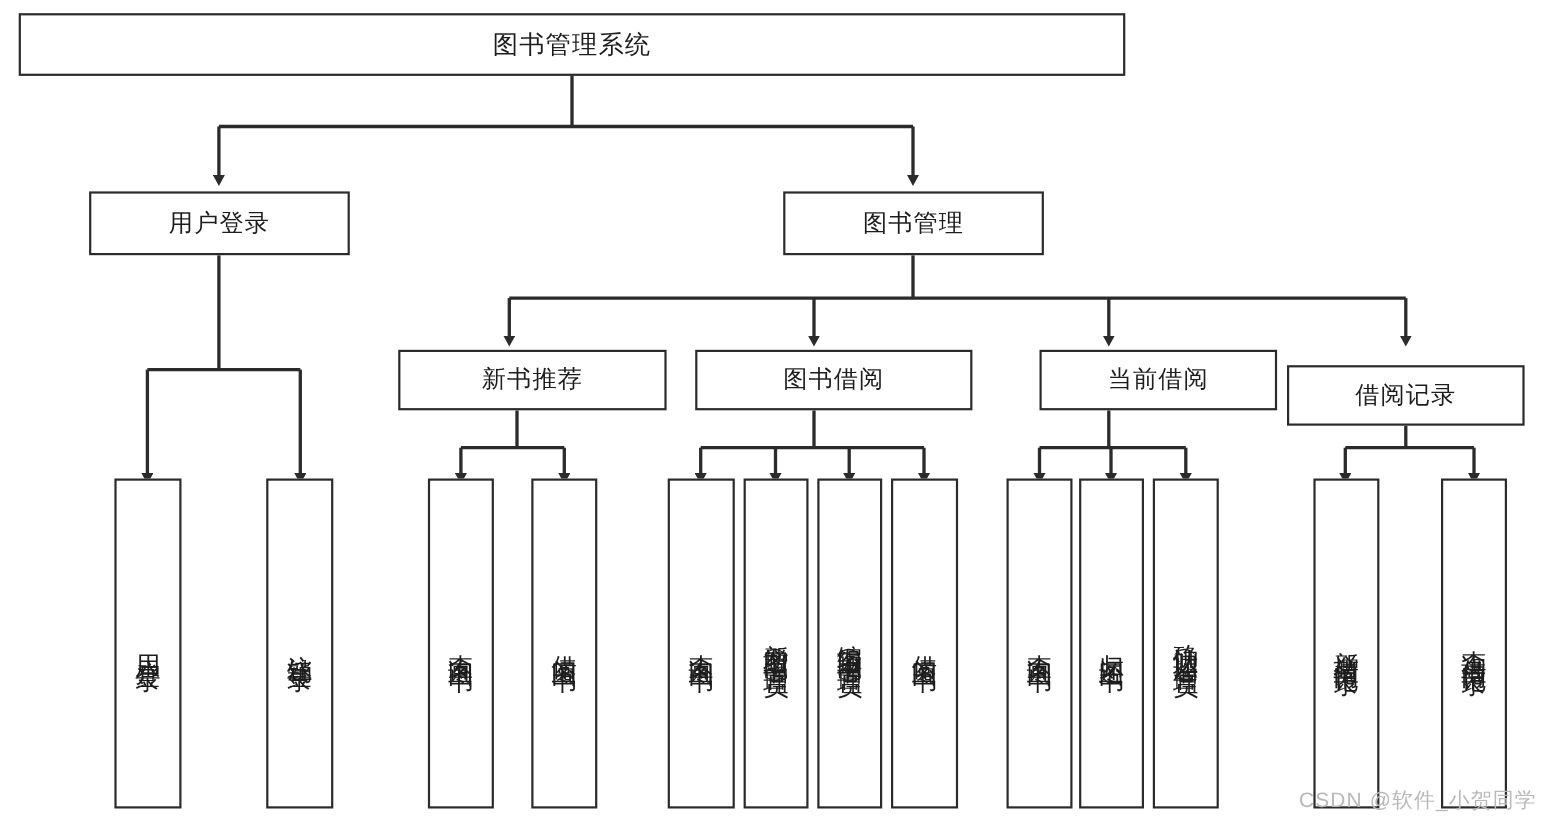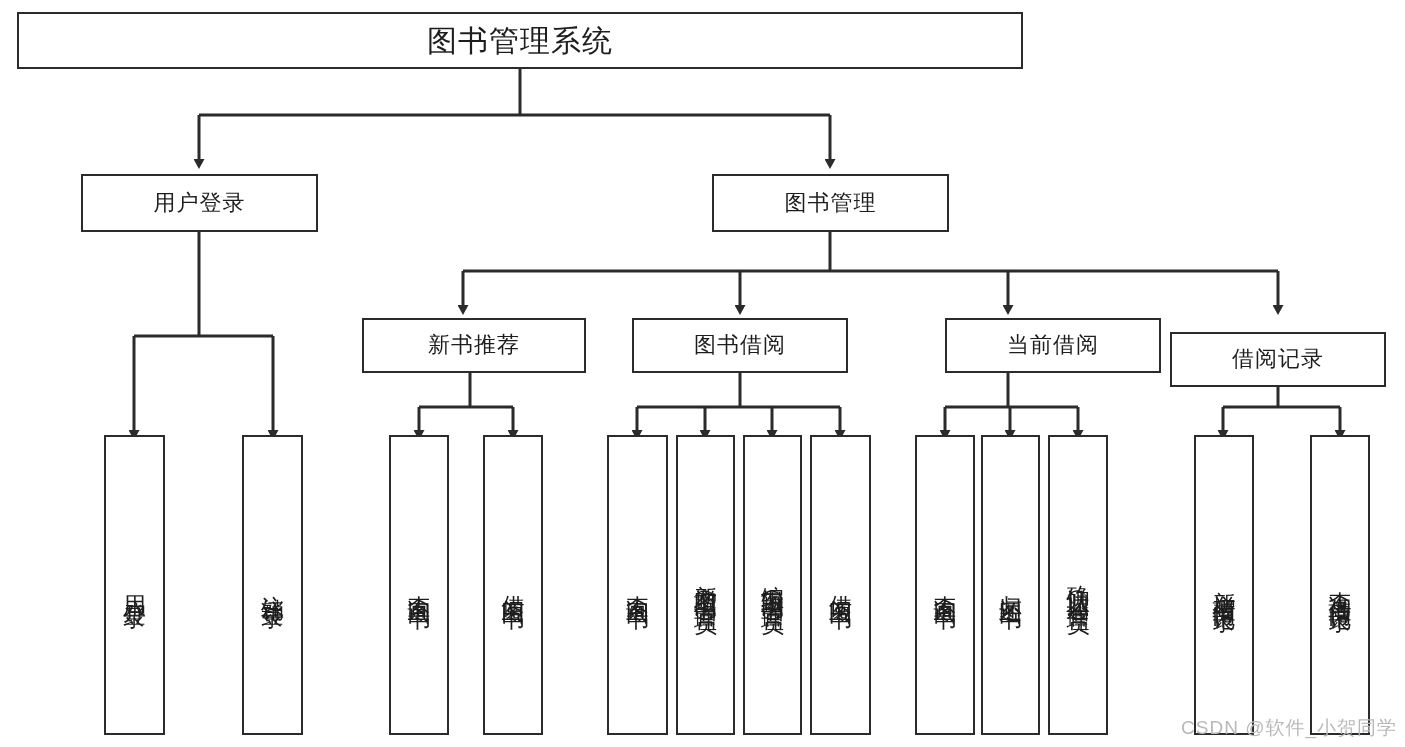--- a/index.html
+++ b/index.html
@@ -30,21 +30,21 @@
     justify-content:center;
     text-align:center;
     color:#1d1d1d;
   }
   .node.horiz{
     font-size:22px;
     letter-spacing:1px;
     line-height:1.2;
   }
   .node.root{
-    font-size:30px;
+    font-size:23px;
   }
   .node.vert{
     writing-mode:vertical-rl;
     text-orientation:upright;
     font-size:23px;
     letter-spacing:4px;
     line-height:1.25;
     padding:6px 0;
   }
   .node.vert .vtext{
@@ -119,23 +119,23 @@
       <path d="M1340,407 L1340,431" marker-end="url(#arrow)"></path>
     </g>
   </svg>
 
   <div class="node horiz root" style="left:17px;top:12px;width:1006px;height:57px;">图书管理系统</div>
 
   <div class="node horiz" style="left:81px;top:174px;width:237px;height:58px;">用户登录</div>
 
   <div class="node horiz" style="left:712px;top:174px;width:237px;height:58px;">图书管理</div>
 
-  <div class="node horiz" style="left:362px;top:318px;width:224px;height:55px;">新书推荐</div>
+  <div class="node horiz" style="left:362px;top:318px;width:244px;height:55px;">新书推荐</div>
 
-  <div class="node horiz" style="left:632px;top:318px;width:216px;height:55px;">图书借阅</div>
+  <div class="node horiz" style="left:632px;top:318px;width:252px;height:55px;">图书借阅</div>
 
   <div class="node horiz" style="left:901px;top:318px;width:216px;height:55px;margin-left:44px;">当前借阅</div>
 
   <div class="node horiz" style="left:1170px;top:332px;width:216px;height:55px;">借阅记录</div>
 
   <div class="node vert" style="left:104px;top:435px;width:61px;height:300px;">
     <span class="vtext">用户登录</span>
   </div>
 
   <div class="node vert" style="left:242px;top:435px;width:61px;height:300px;">

